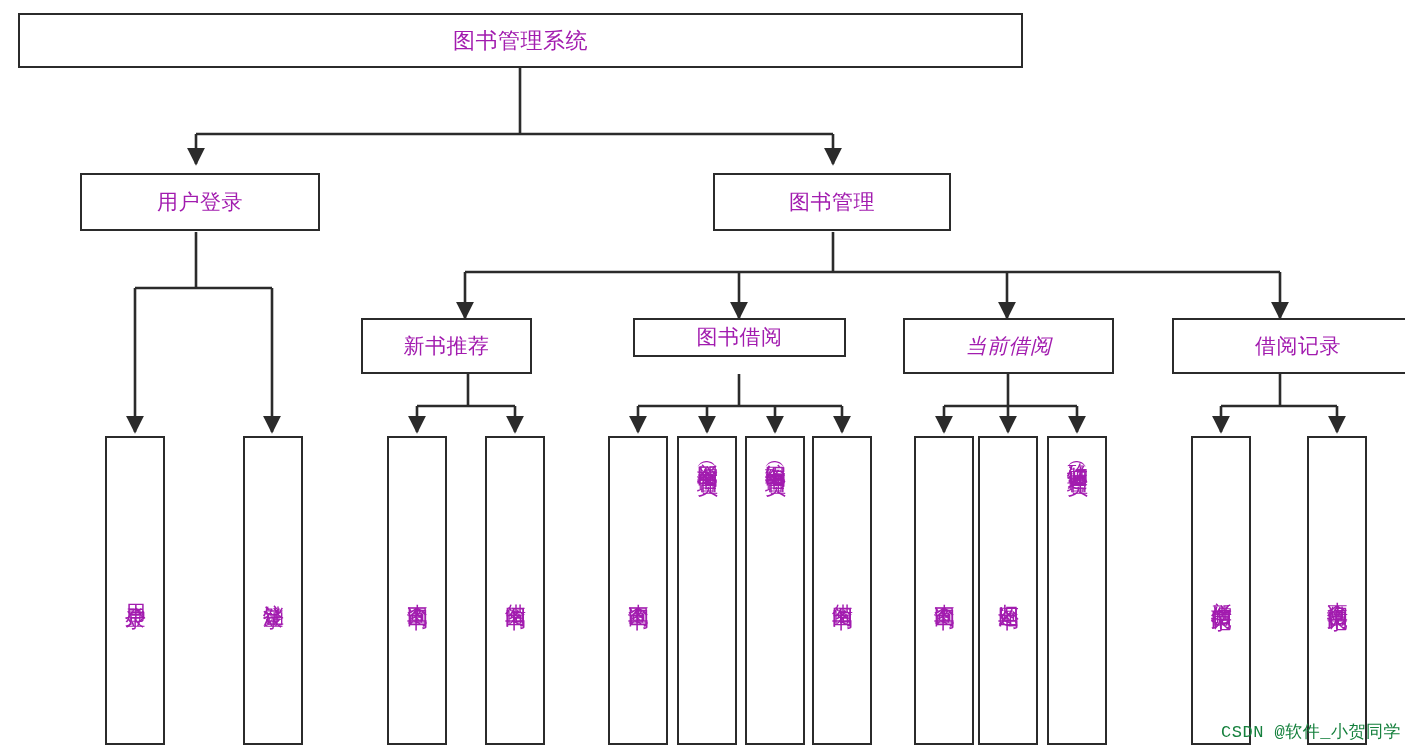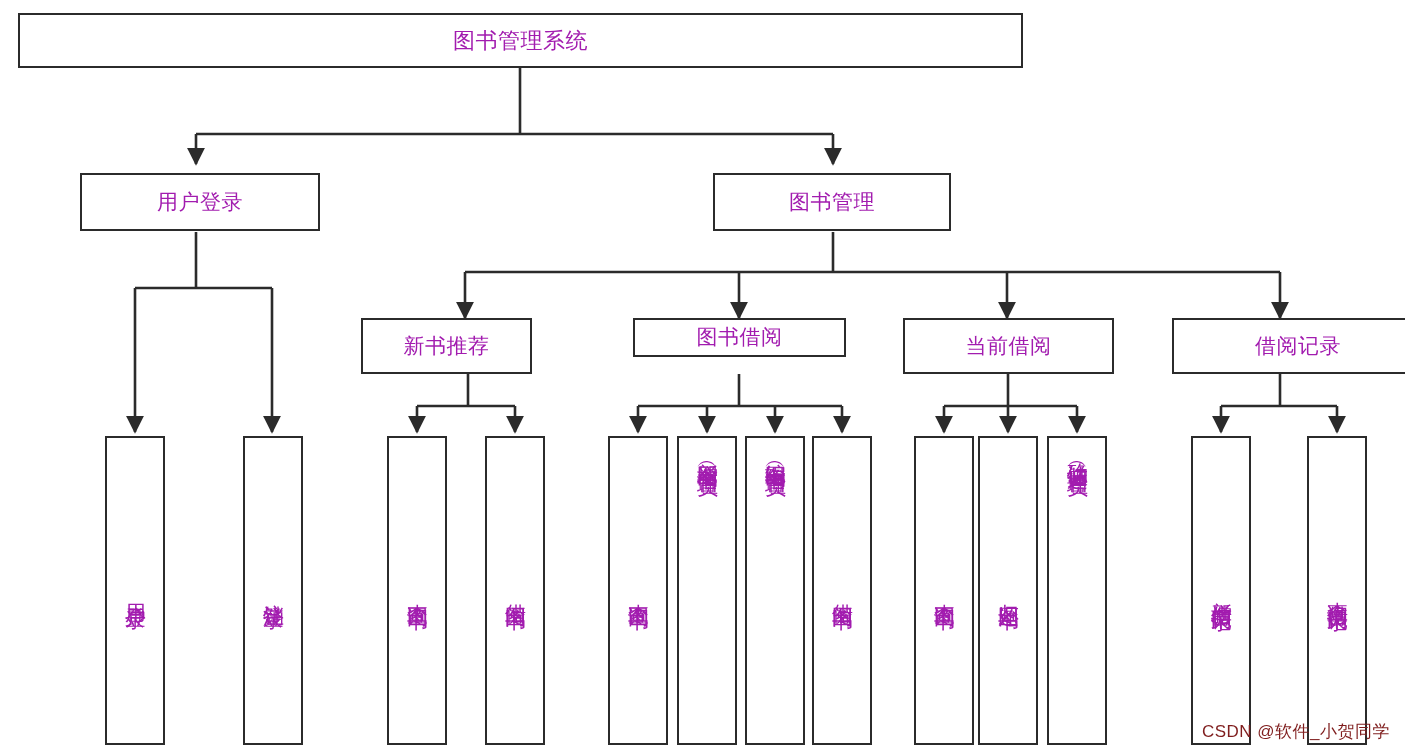--- a/index.html
+++ b/index.html
@@ -58,26 +58,27 @@
   }
   .node.vertical.centered {
     align-items: center;
     padding-top: 0;
   }
   #root-node .label {
     font-size: 22px;
   }
   .watermark {
     position: absolute;
-    right: 15px;
+    right: 4px;
     bottom: 4px;
     font-size: 17px;
-    color: #7f1d1d;
+    color: #15803d;
     white-space: nowrap;
     letter-spacing: 0.5px;
+    font-family: Liberation Mono, monospace;
   }
 </style>
 </head>
 <body>
 
 <div id="canvas">
 
   <svg id="edges" viewBox="0 0 1405 747">
     <defs>
       <marker id="arrow" viewBox="0 0 10 10" refX="9" refY="5" markerWidth="7" markerHeight="7" orient="auto-start-reverse">
@@ -141,21 +142,21 @@
   </div>
 
   <div class="node horizontal" style="left:361px; top:318px; width:171px; height:56px;">
     <span class="label">新书推荐</span>
   </div>
 
   <div class="node horizontal" style="left:633px; top:318px; width:213px; height:39px;">
     <span class="label">图书借阅</span>
   </div>
 
-  <div class="node horizontal" style="left:903px; top:318px; width:211px; height:56px;">
+  <div class="node horizontal" style="left:903px; top:318px; width:211px; height:56px;font-style:italic;">
     <span class="label">当前借阅</span>
   </div>
 
   <div class="node horizontal" style="left:1172px; top:318px; width:252px; height:56px;">
     <span class="label">借阅记录</span>
   </div>
 
   <div class="node vertical centered" style="left:105px; top:436px; width:60px; height:309px;">
     <span class="label">用户登录</span>
   </div>

